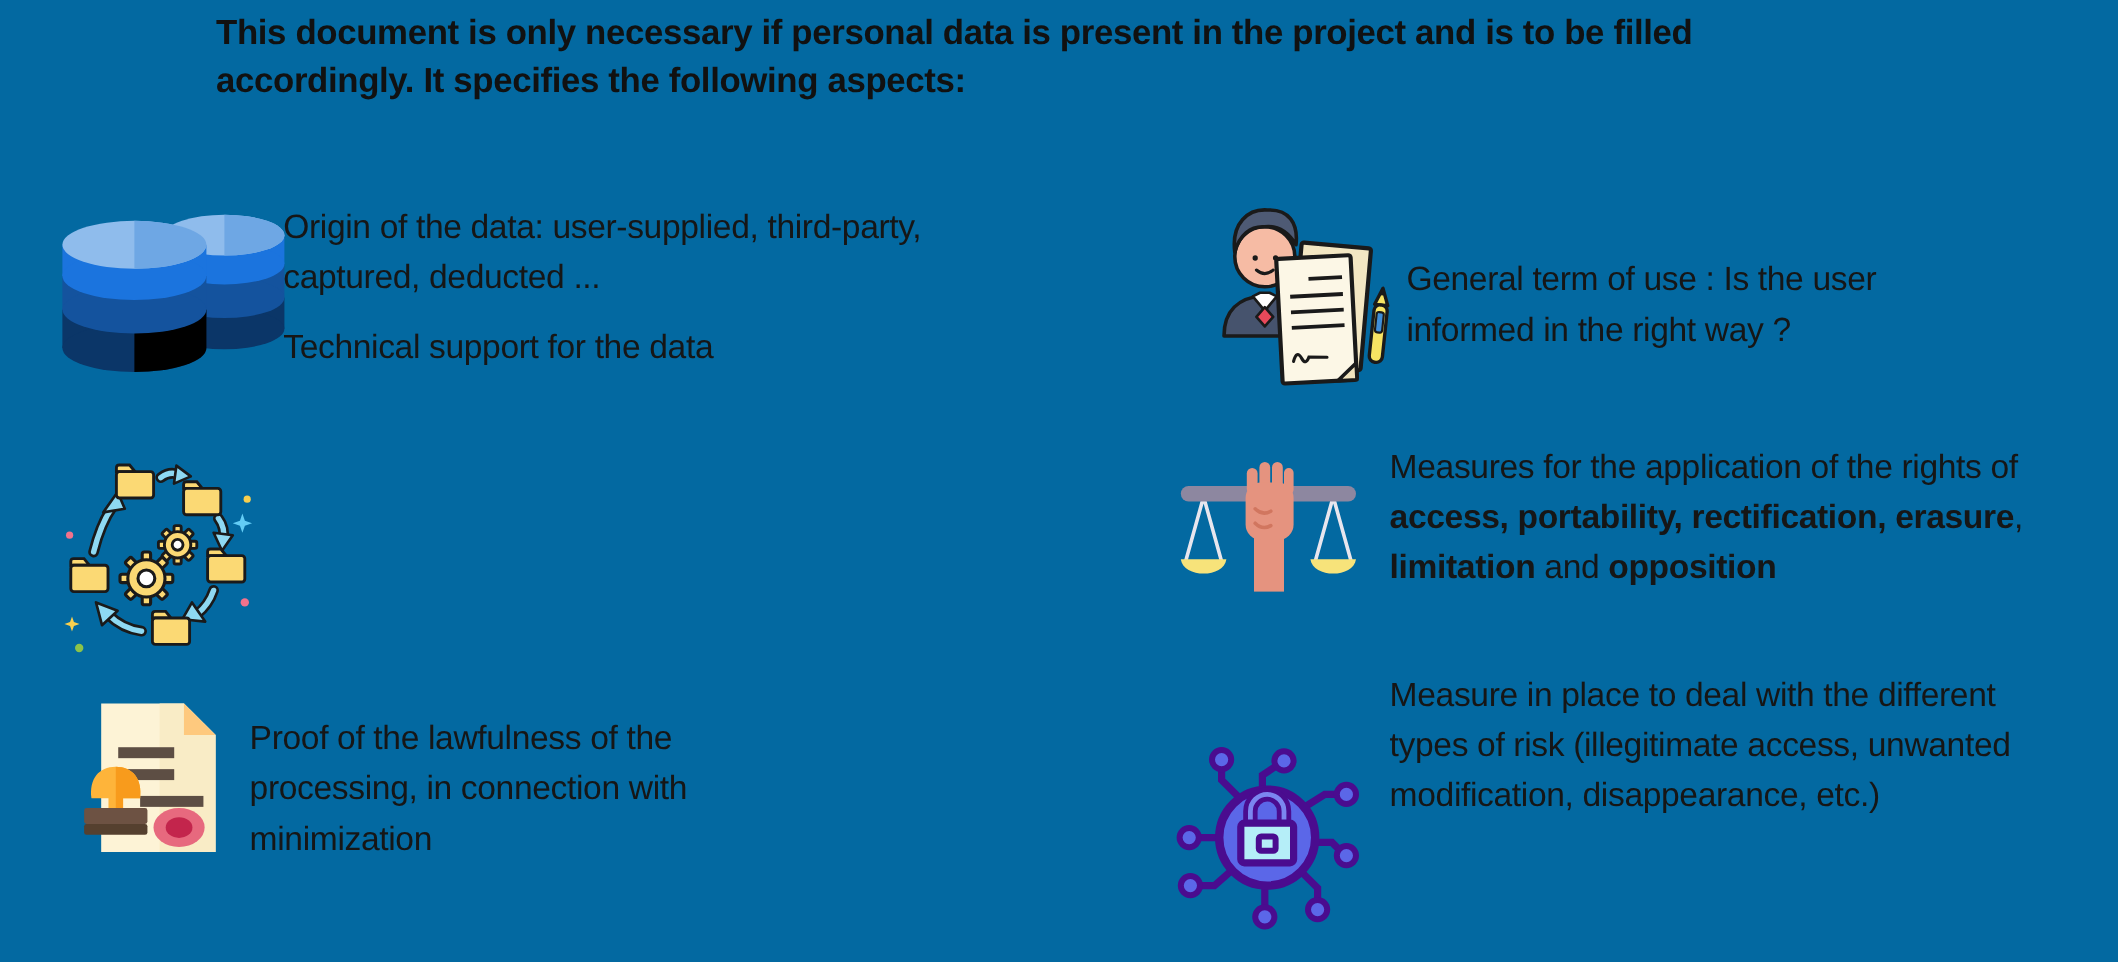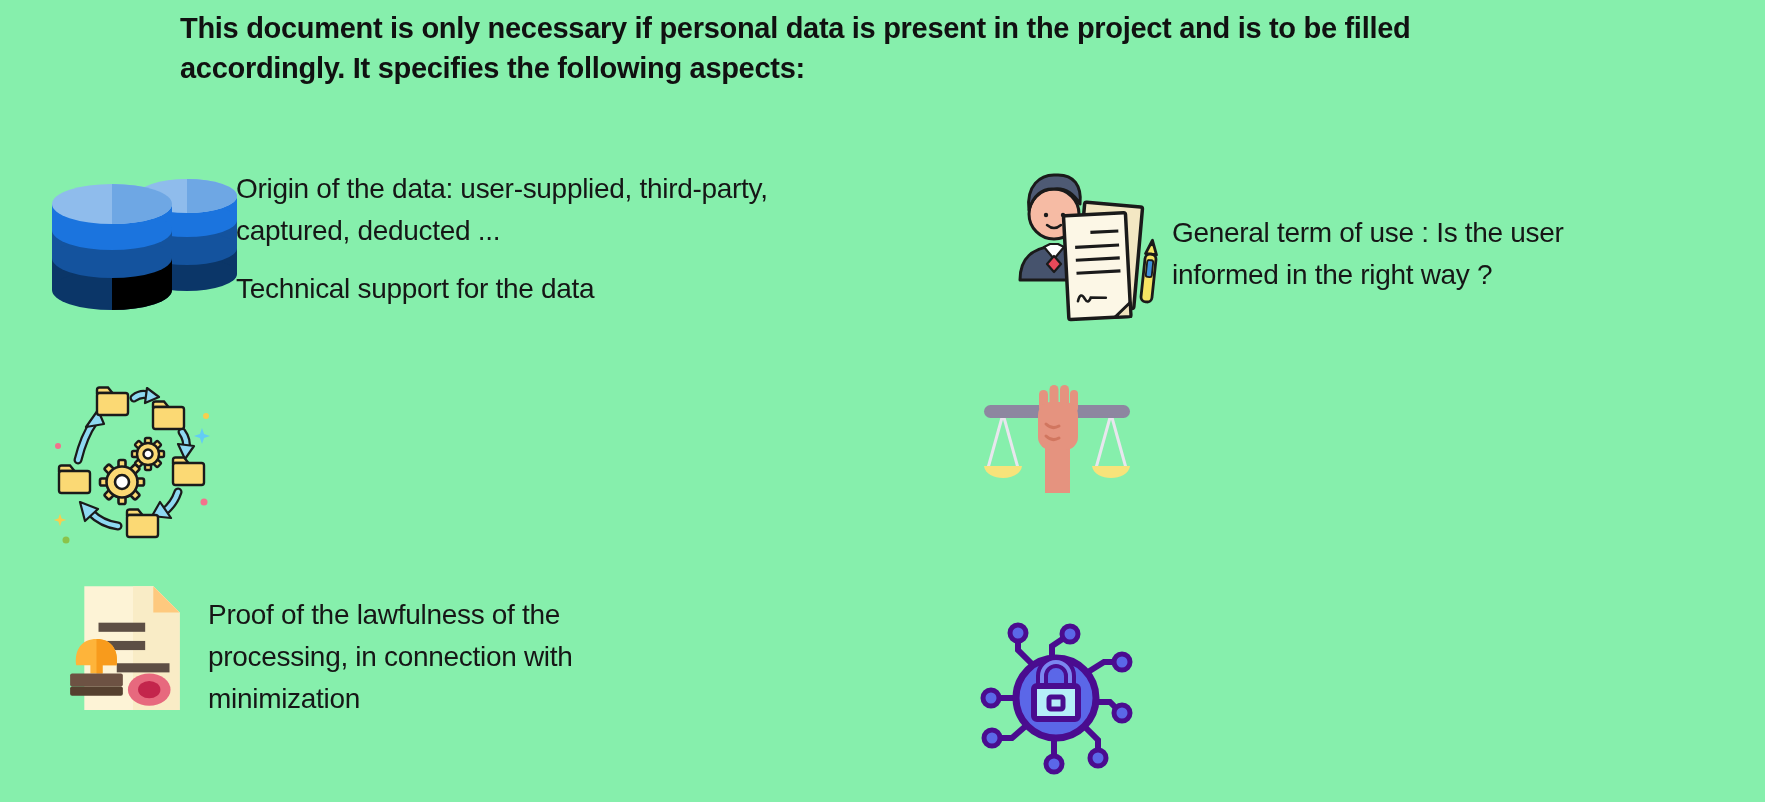--- a/index.html
+++ b/index.html
@@ -1,19 +1,19 @@
 <!DOCTYPE html>
 <html><head>
 <meta charset="utf-8">
 <style>
   html,body{margin:0;padding:0;background:#fff;}
   .slide{
     position:relative;
     width:1765px;height:802px;
-    background:#86efac;
+    background:#0369a1;
     font-family:"Liberation Sans","DejaVu Sans",sans-serif;
     color:#111111;
     overflow:hidden;
   }
   .header{
     position:absolute;left:180px;top:8px;width:1330px;
     margin:0;
     font-size:29px;font-weight:700;line-height:40px;
     letter-spacing:-0.3px;color:#111111;
   }
@@ -204,20 +204,23 @@
         <rect x="63" y="62" width="25" height="53"></rect>
         <rect x="57" y="12" width="9" height="22" rx="4.5"></rect>
         <rect x="67.5" y="7" width="9" height="27" rx="4.5"></rect>
         <rect x="78" y="7" width="9" height="27" rx="4.5"></rect>
         <rect x="88" y="12" width="8" height="22" rx="4"></rect>
         <rect x="56" y="24" width="40" height="48" rx="13"></rect>
       </g>
       <path d="M64,46 q6,6 13,2 M64,58 q6,6 13,2" stroke="#d1765f" stroke-width="3" fill="none" stroke-linecap="round"></path>
     </svg>
   </div>
+  <div class="text-block" style="left:1158px;top:368px;width:560px">
+    <p><span>Measures for the application of the rights of </span><span style="font-weight: 700;">access, portability, rectification, erasure</span><span>, </span><span style="font-weight: 700;">limitation</span><span> and </span><span style="font-weight: 700;">opposition</span></p>
+  </div>
 
   <div class="icon-box" style="left:972px;top:612px;width:170px;height:170px">
     <svg viewBox="0 0 170 170">
       <g stroke="#4a0c8f" fill="none" stroke-width="6" stroke-linecap="round">
         <path d="M60,52 L46,38 L46,29"></path>
         <path d="M80,44 L80,34 L92,26"></path>
         <path d="M116,60 L132,50 L142,50"></path>
         <path d="M124,90 L138,90 L144,96"></path>
         <path d="M112,114 L126,128 L126,138"></path>
         <path d="M82,127 L82,144"></path>
@@ -234,14 +237,17 @@
         <circle cx="20" cy="126" r="8"></circle>
         <circle cx="19" cy="86" r="8"></circle>
       </g>
       <circle cx="84" cy="86" r="40" fill="#5b67e8" stroke="#4a0c8f" stroke-width="7"></circle>
       <path d="M70,76 v-12 a14,14 0 0 1 28,0 v12" fill="none" stroke="#4a0c8f" stroke-width="12"></path>
       <path d="M70,76 v-12 a14,14 0 0 1 28,0 v12" fill="none" stroke="#7b86f0" stroke-width="4"></path>
       <rect x="62" y="74" width="44" height="33" rx="3" fill="#b5eef8" stroke="#4a0c8f" stroke-width="6"></rect>
       <rect x="77" y="85" width="14" height="12" rx="2" fill="#b5eef8" stroke="#4a0c8f" stroke-width="5"></rect>
     </svg>
   </div>
+  <div class="text-block" style="left:1158px;top:558px;width:520px">
+    <p><span>Measure in place to deal with the different types of risk (illegitimate access, unwanted modification, disappearance, etc.)</span></p>
+  </div>
 
 </div>
 
 </body></html>

